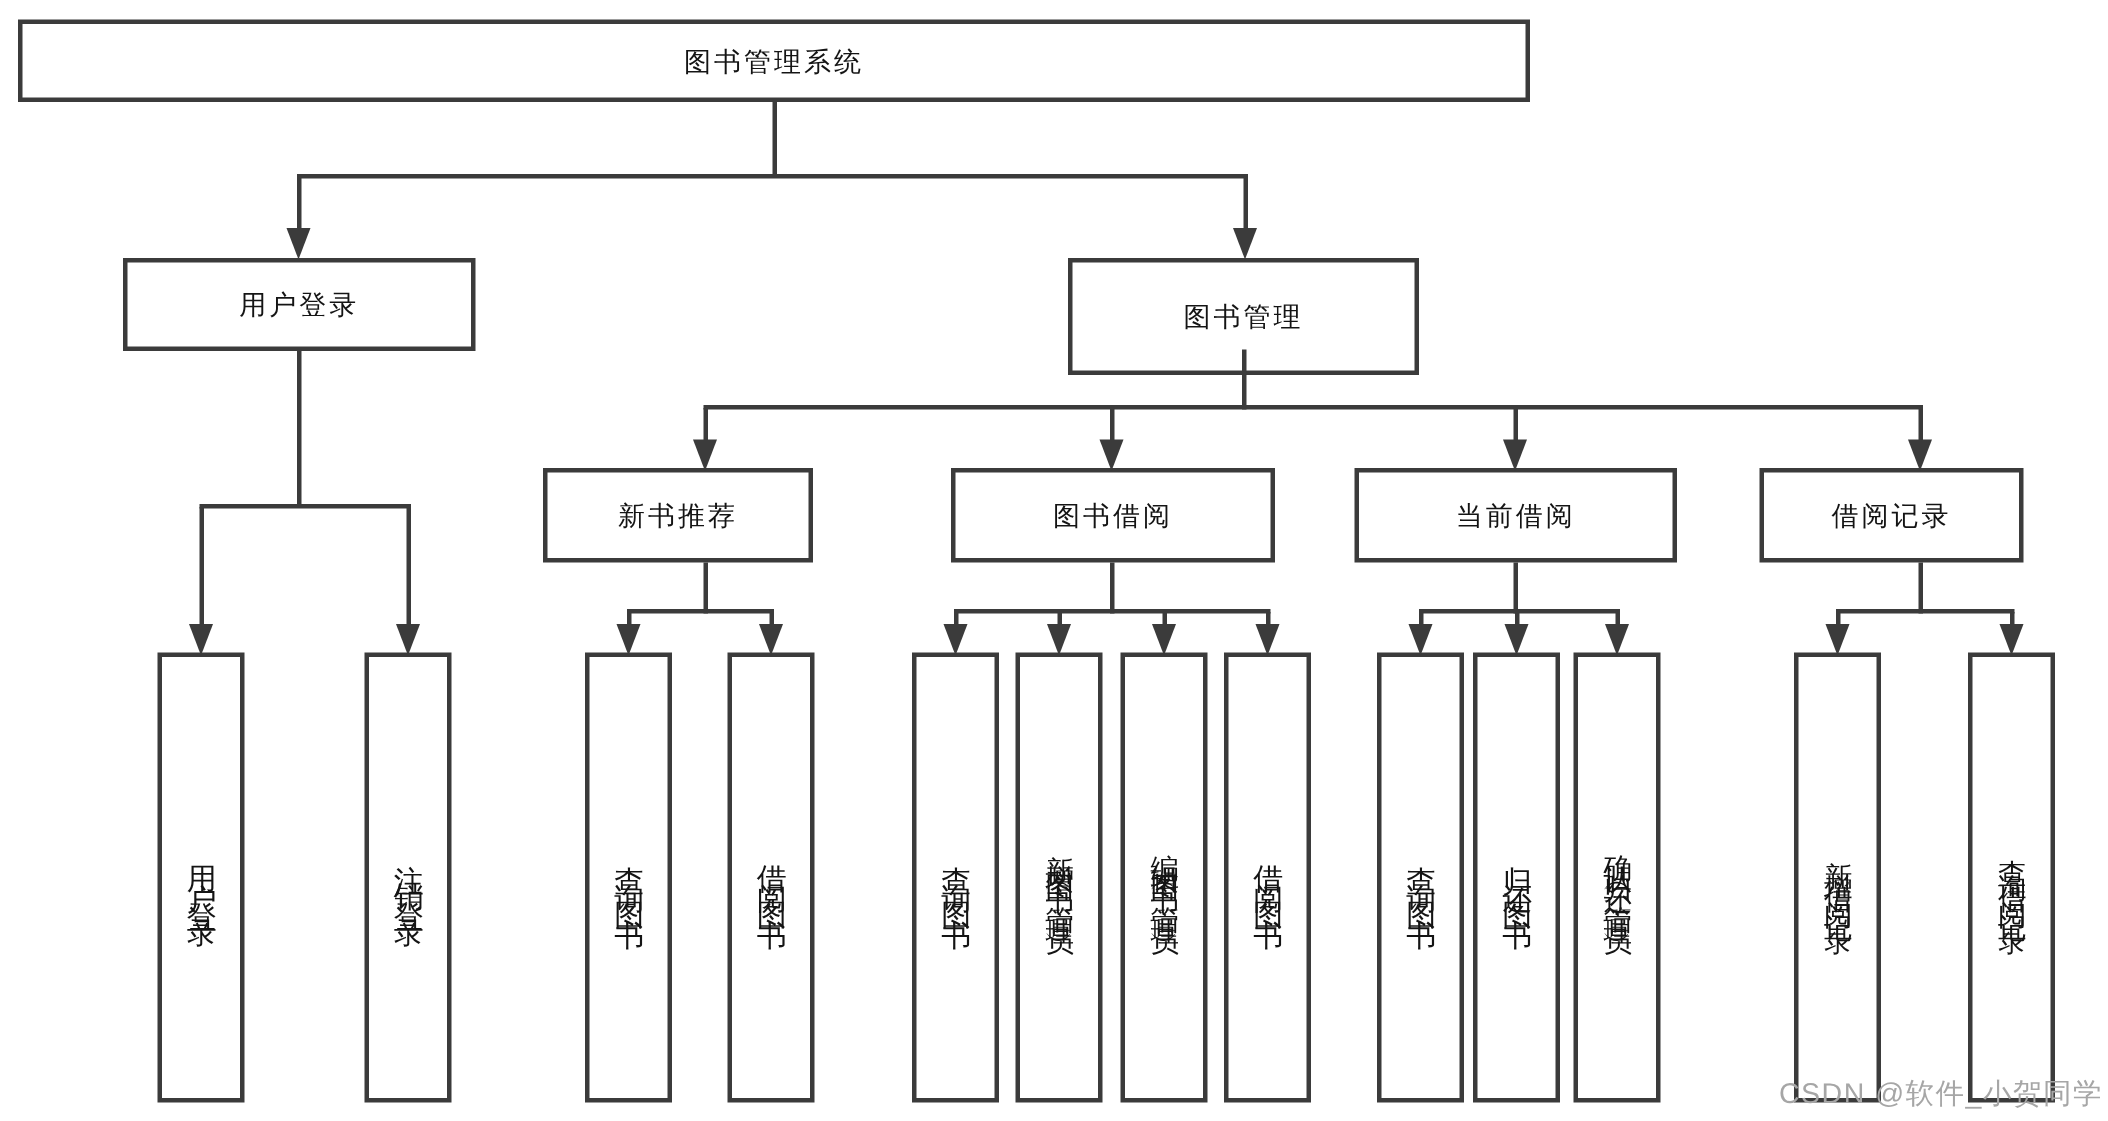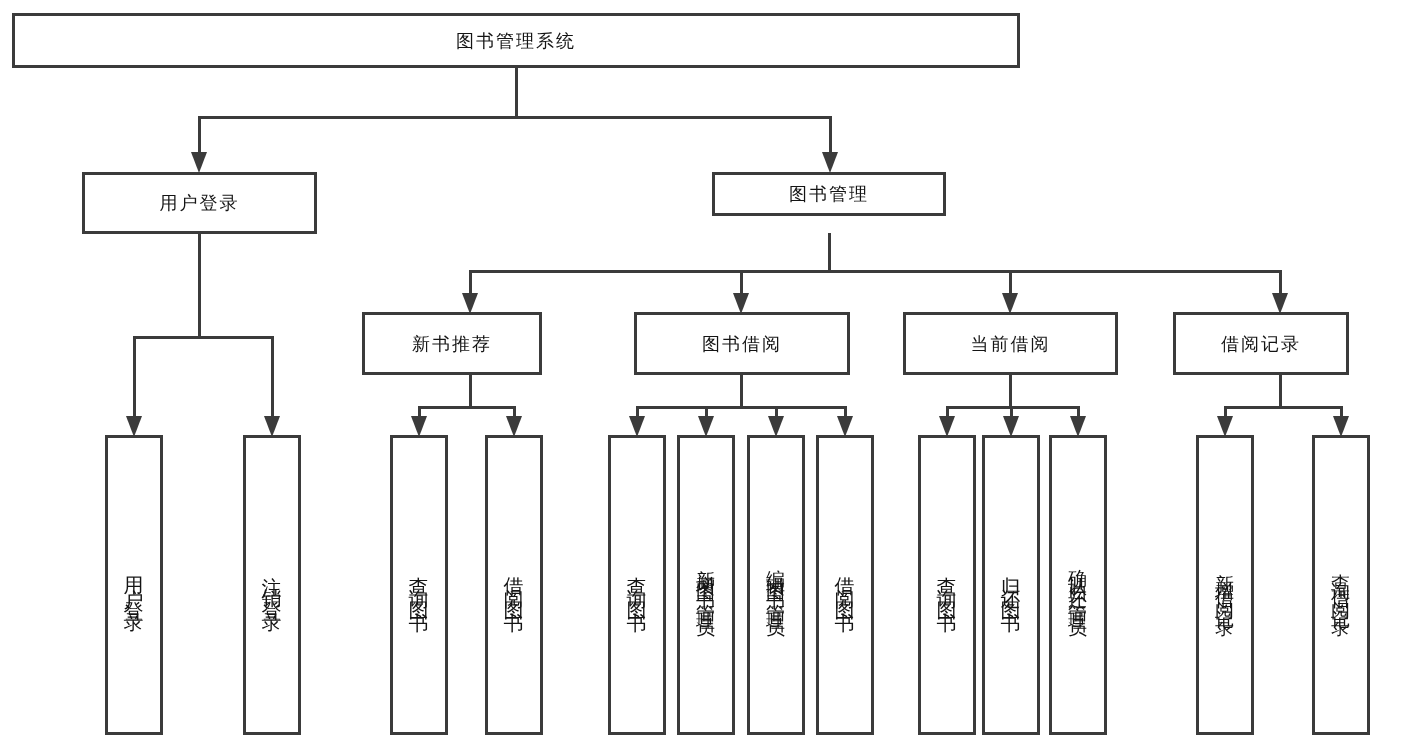--- a/index.html
+++ b/index.html
@@ -62,21 +62,21 @@
 
 <div id="canvas">
 
   <div class="box" style="left:12px;top:13px;width:1008px;height:55px">
     <span class="label">图书管理系统</span>
   </div>
 
   <div class="box" style="left:82px;top:172px;width:235px;height:62px">
     <span class="label">用户登录</span>
   </div>
-  <div class="box" style="left:712px;top:172px;width:234px;height:44px">
+  <div class="box" style="left:712px;top:172px;width:234px;height:78px">
     <span class="label">图书管理</span>
   </div>
 
   <div class="box" style="left:362px;top:312px;width:180px;height:63px">
     <span class="label">新书推荐</span>
   </div>
   <div class="box" style="left:634px;top:312px;width:216px;height:63px">
     <span class="label">图书借阅</span>
   </div>
   <div class="box" style="left:903px;top:312px;width:215px;height:63px">
@@ -220,13 +220,14 @@
   <div class="hline" style="left:1224px;top:406px;width:119px"></div>
   <div class="arrow" style="left:1217px;top:408px;height:29px">
       <div class="stem"></div>
       <div class="head"></div>
     </div>
   <div class="arrow" style="left:1333px;top:408px;height:29px">
       <div class="stem"></div>
       <div class="head"></div>
     </div>
 
+  <div class="watermark">CSDN @软件_小贺同学</div>
 </div>
 
 </body></html>

